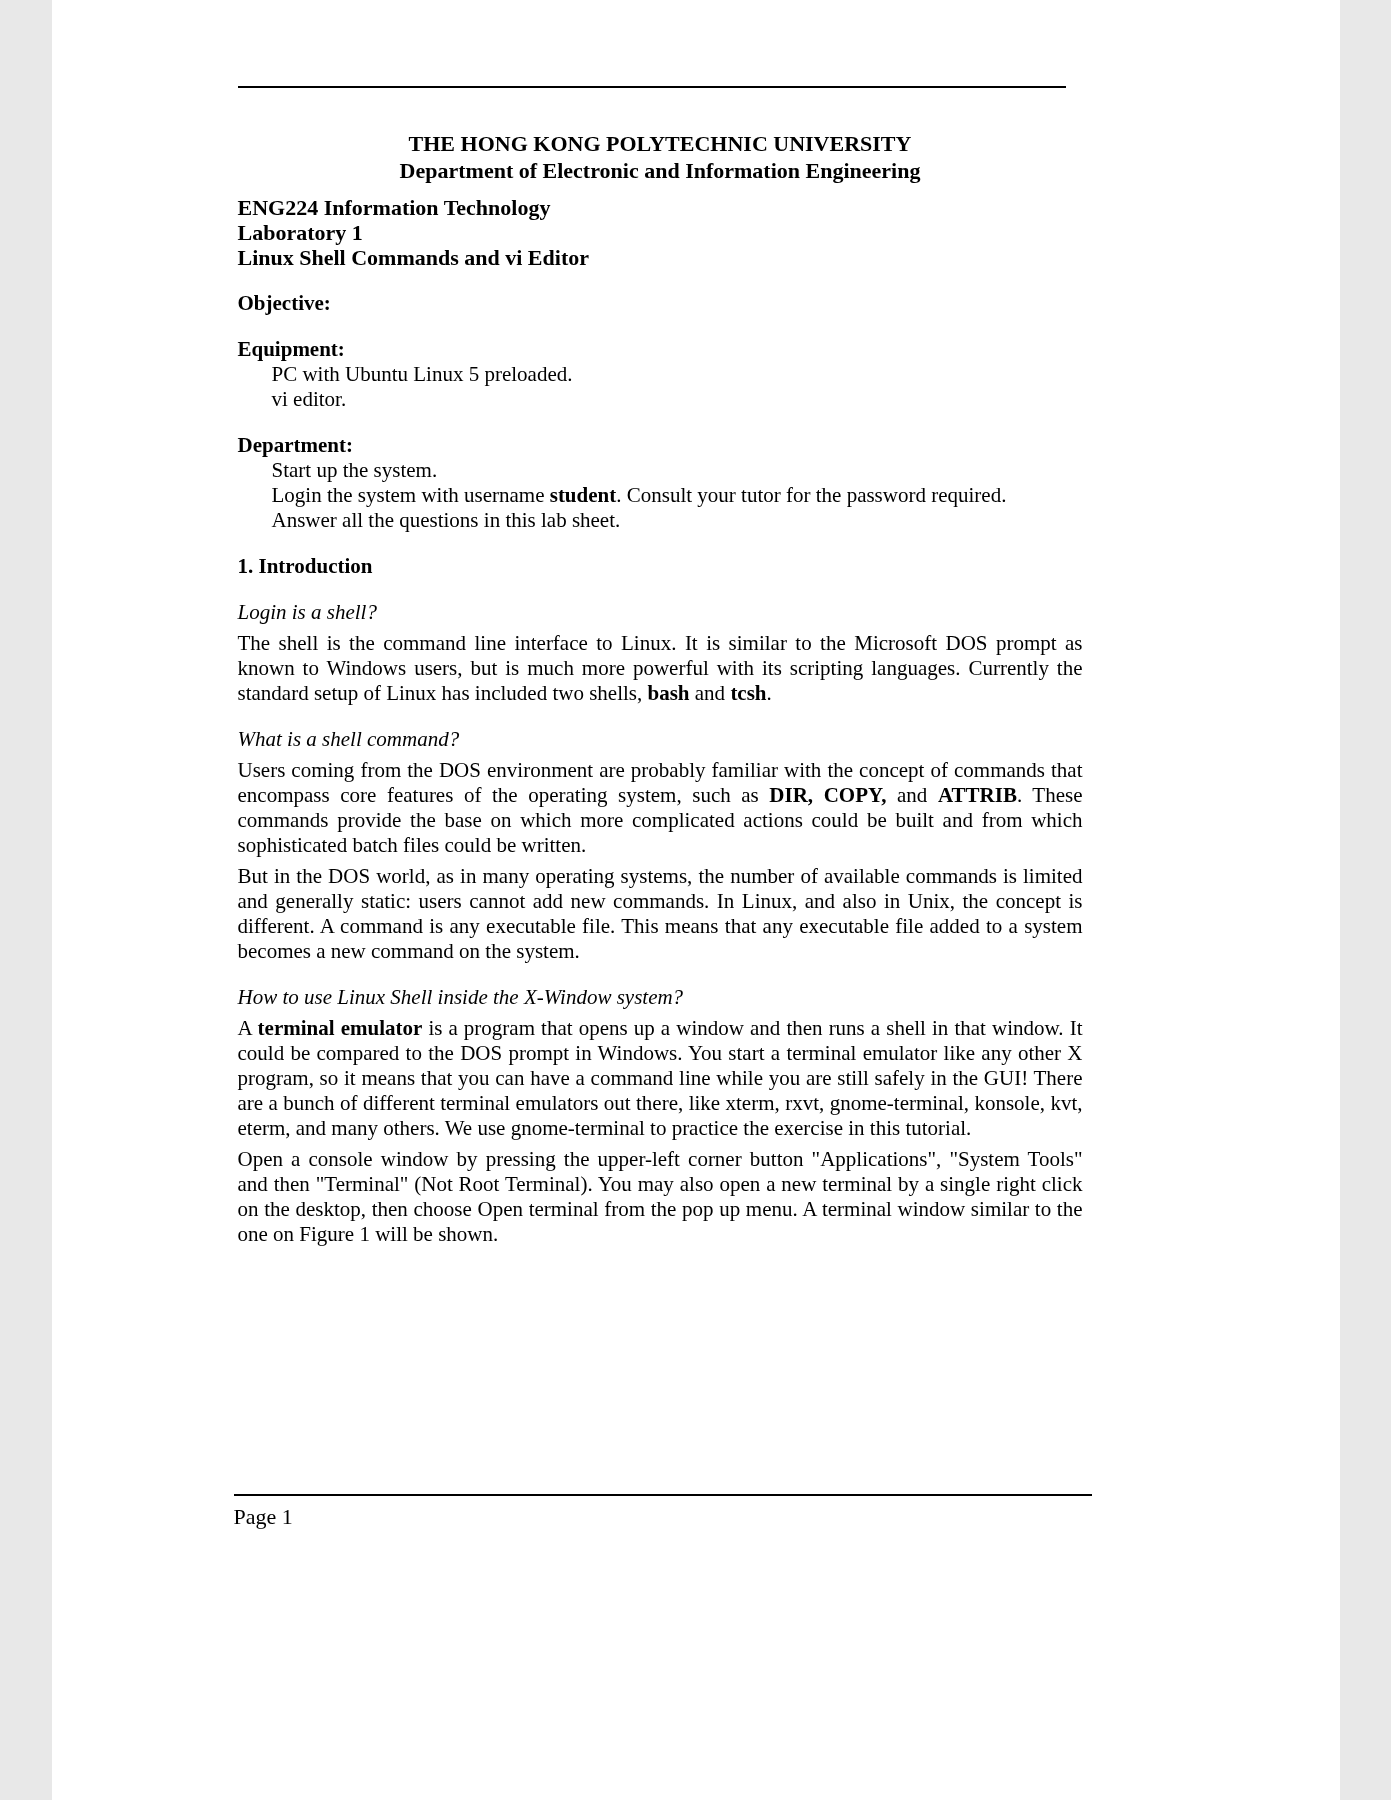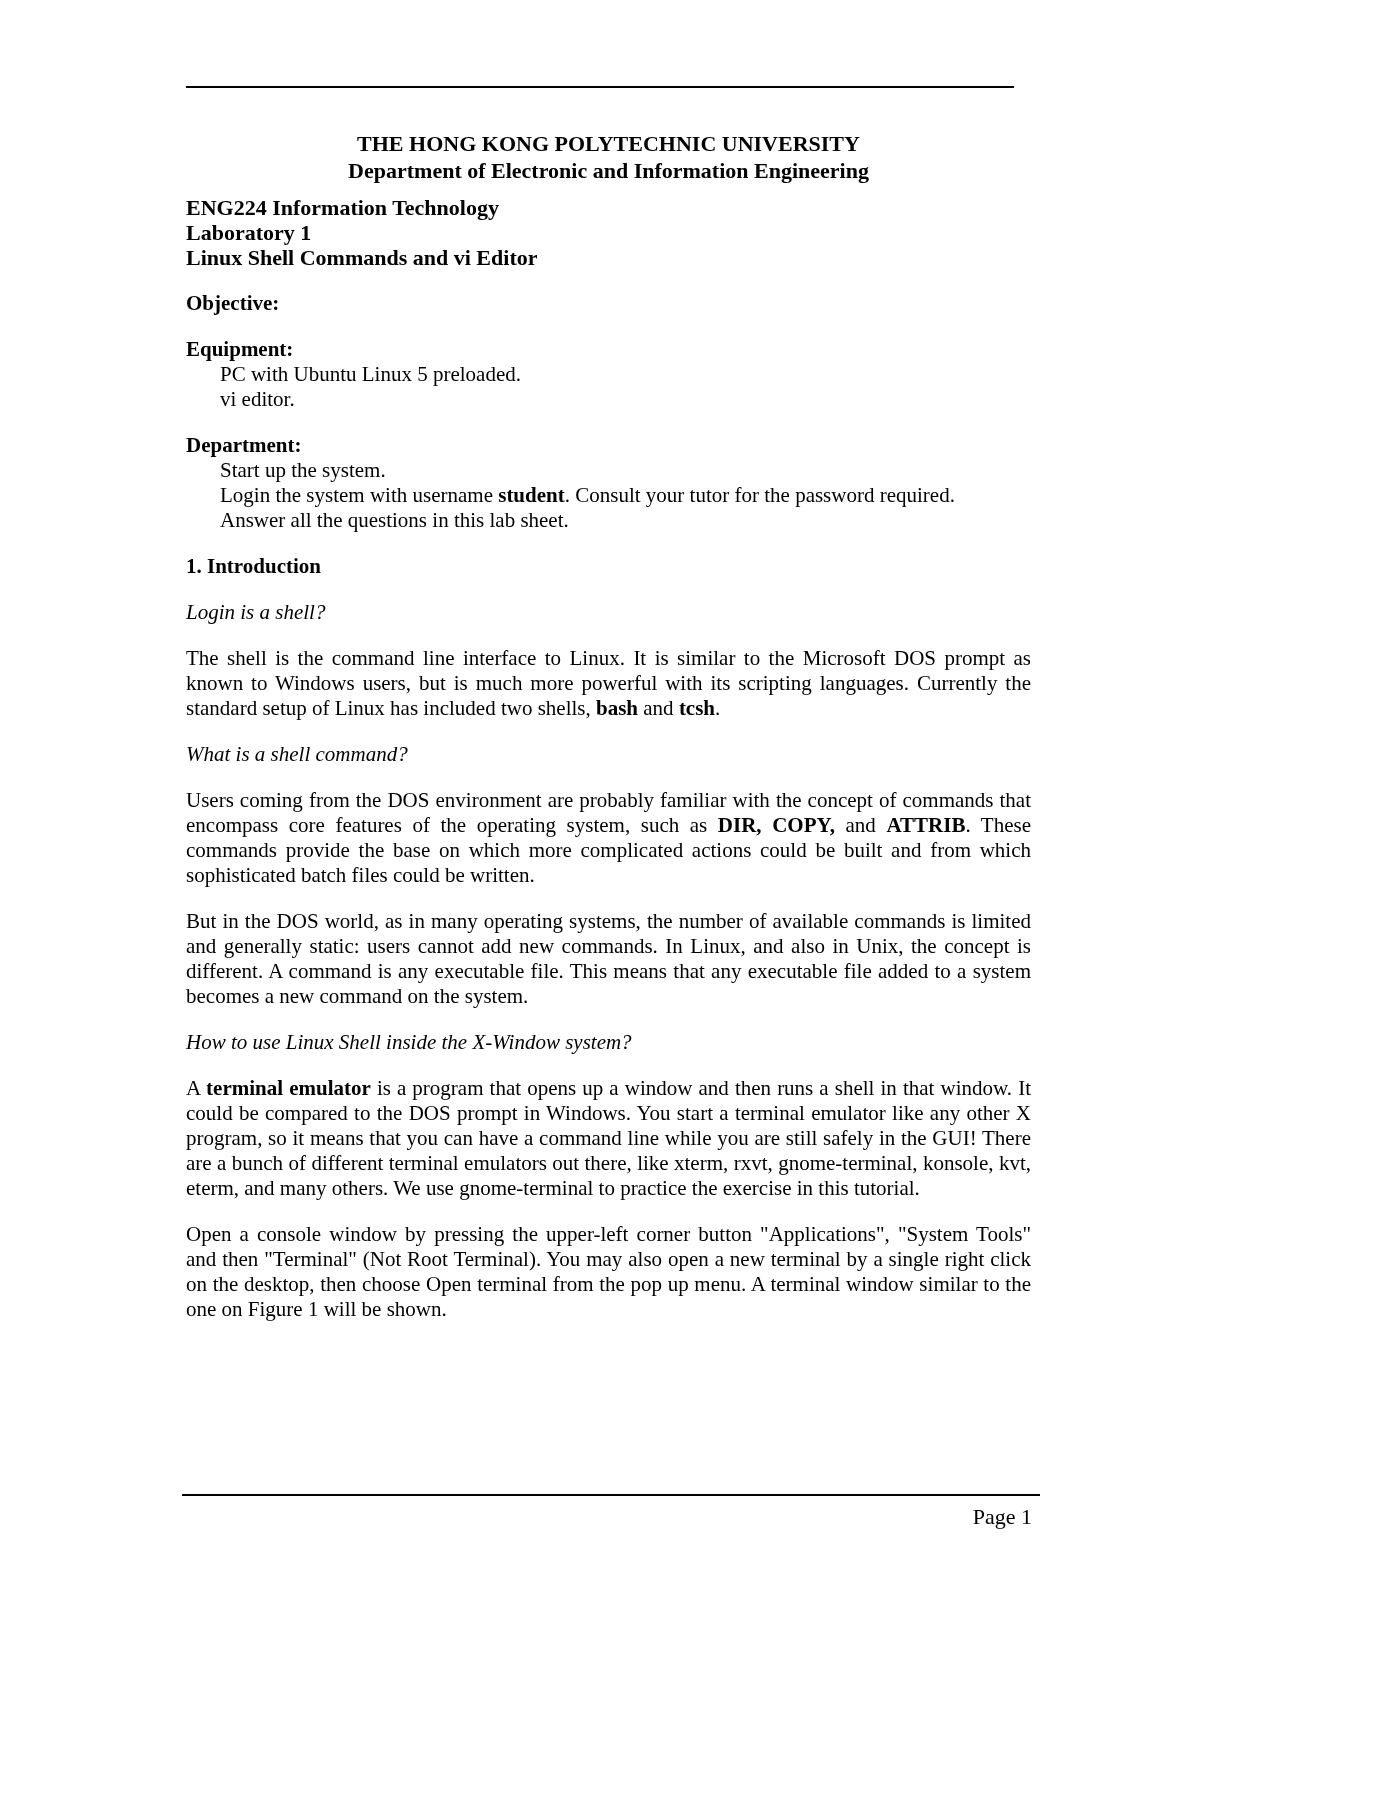--- a/index.html
+++ b/index.html
@@ -1,19 +1,19 @@
 <!DOCTYPE html>
 <html><head>
 <meta charset="utf-8">
 <style>
   * { margin: 0; padding: 0; box-sizing: border-box; }
   html, body { background: #e8e8e8; }
   .page {
     position: relative;
-    width: 1391px;
+    width: 1288px;
     height: 1800px;
     margin: 0 auto;
     background: #ffffff;
     font-family: "Liberation Serif", "DejaVu Serif", serif;
     color: #000000;
     font-size: 21px;
     line-height: 25px;
     overflow: hidden;
   }
   .content {
@@ -36,32 +36,31 @@
   .subtitle-block {
     text-align: left;
     font-weight: bold;
     font-size: 22px;
     line-height: 25px;
     margin-top: 11px;
   }
   .block { margin-top: 21px; }
   .heading { font-weight: bold; }
   .indent { padding-left: 34px; }
-  .para { text-align: justify; margin-top: 21px; }
+  .para { text-align: justify; margin-top: 6px; }
   .qline { font-style: italic; margin-top: 21px; }
   .b { font-weight: bold; }
   .footer {
     position: absolute;
     left: 182px;
     top: 1494px;
     width: 858px;
   }
   .bottom-rule { border-top: 2px solid #000; }
   .page-number {
-    text-align: right;
     font-size: 22px;
     margin-top: 8px;
     padding-right: 8px;
   }
 </style>
 </head>
 <body>
 
 <div class="page">
   <div class="content">

